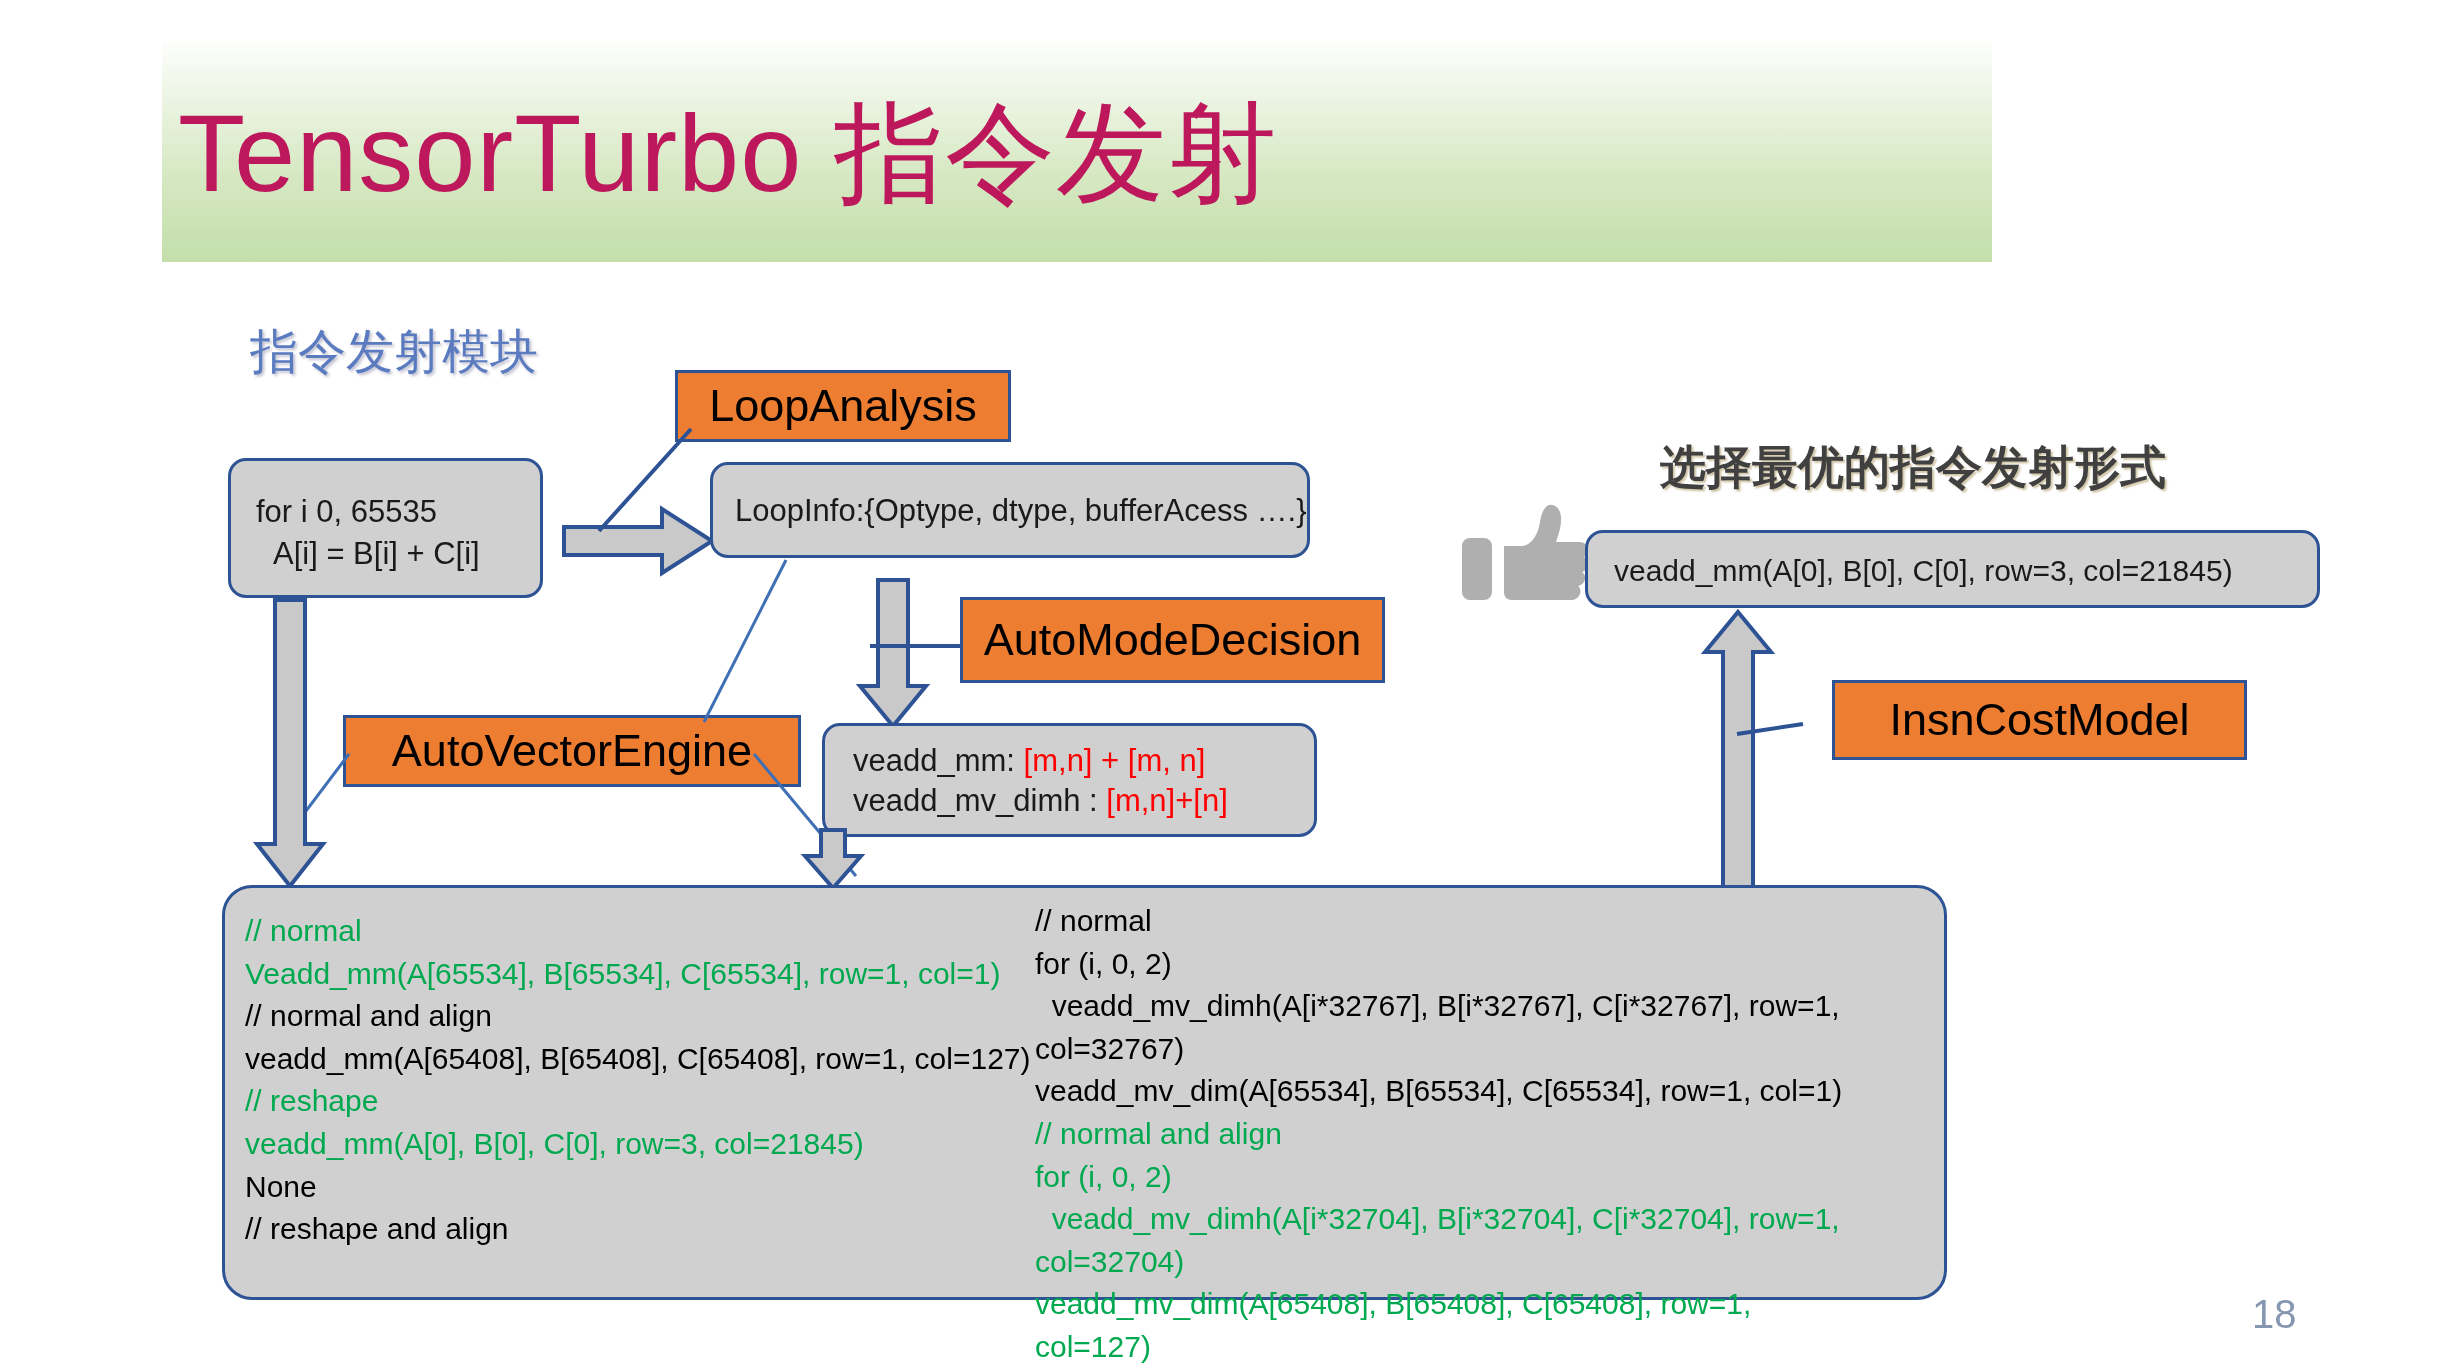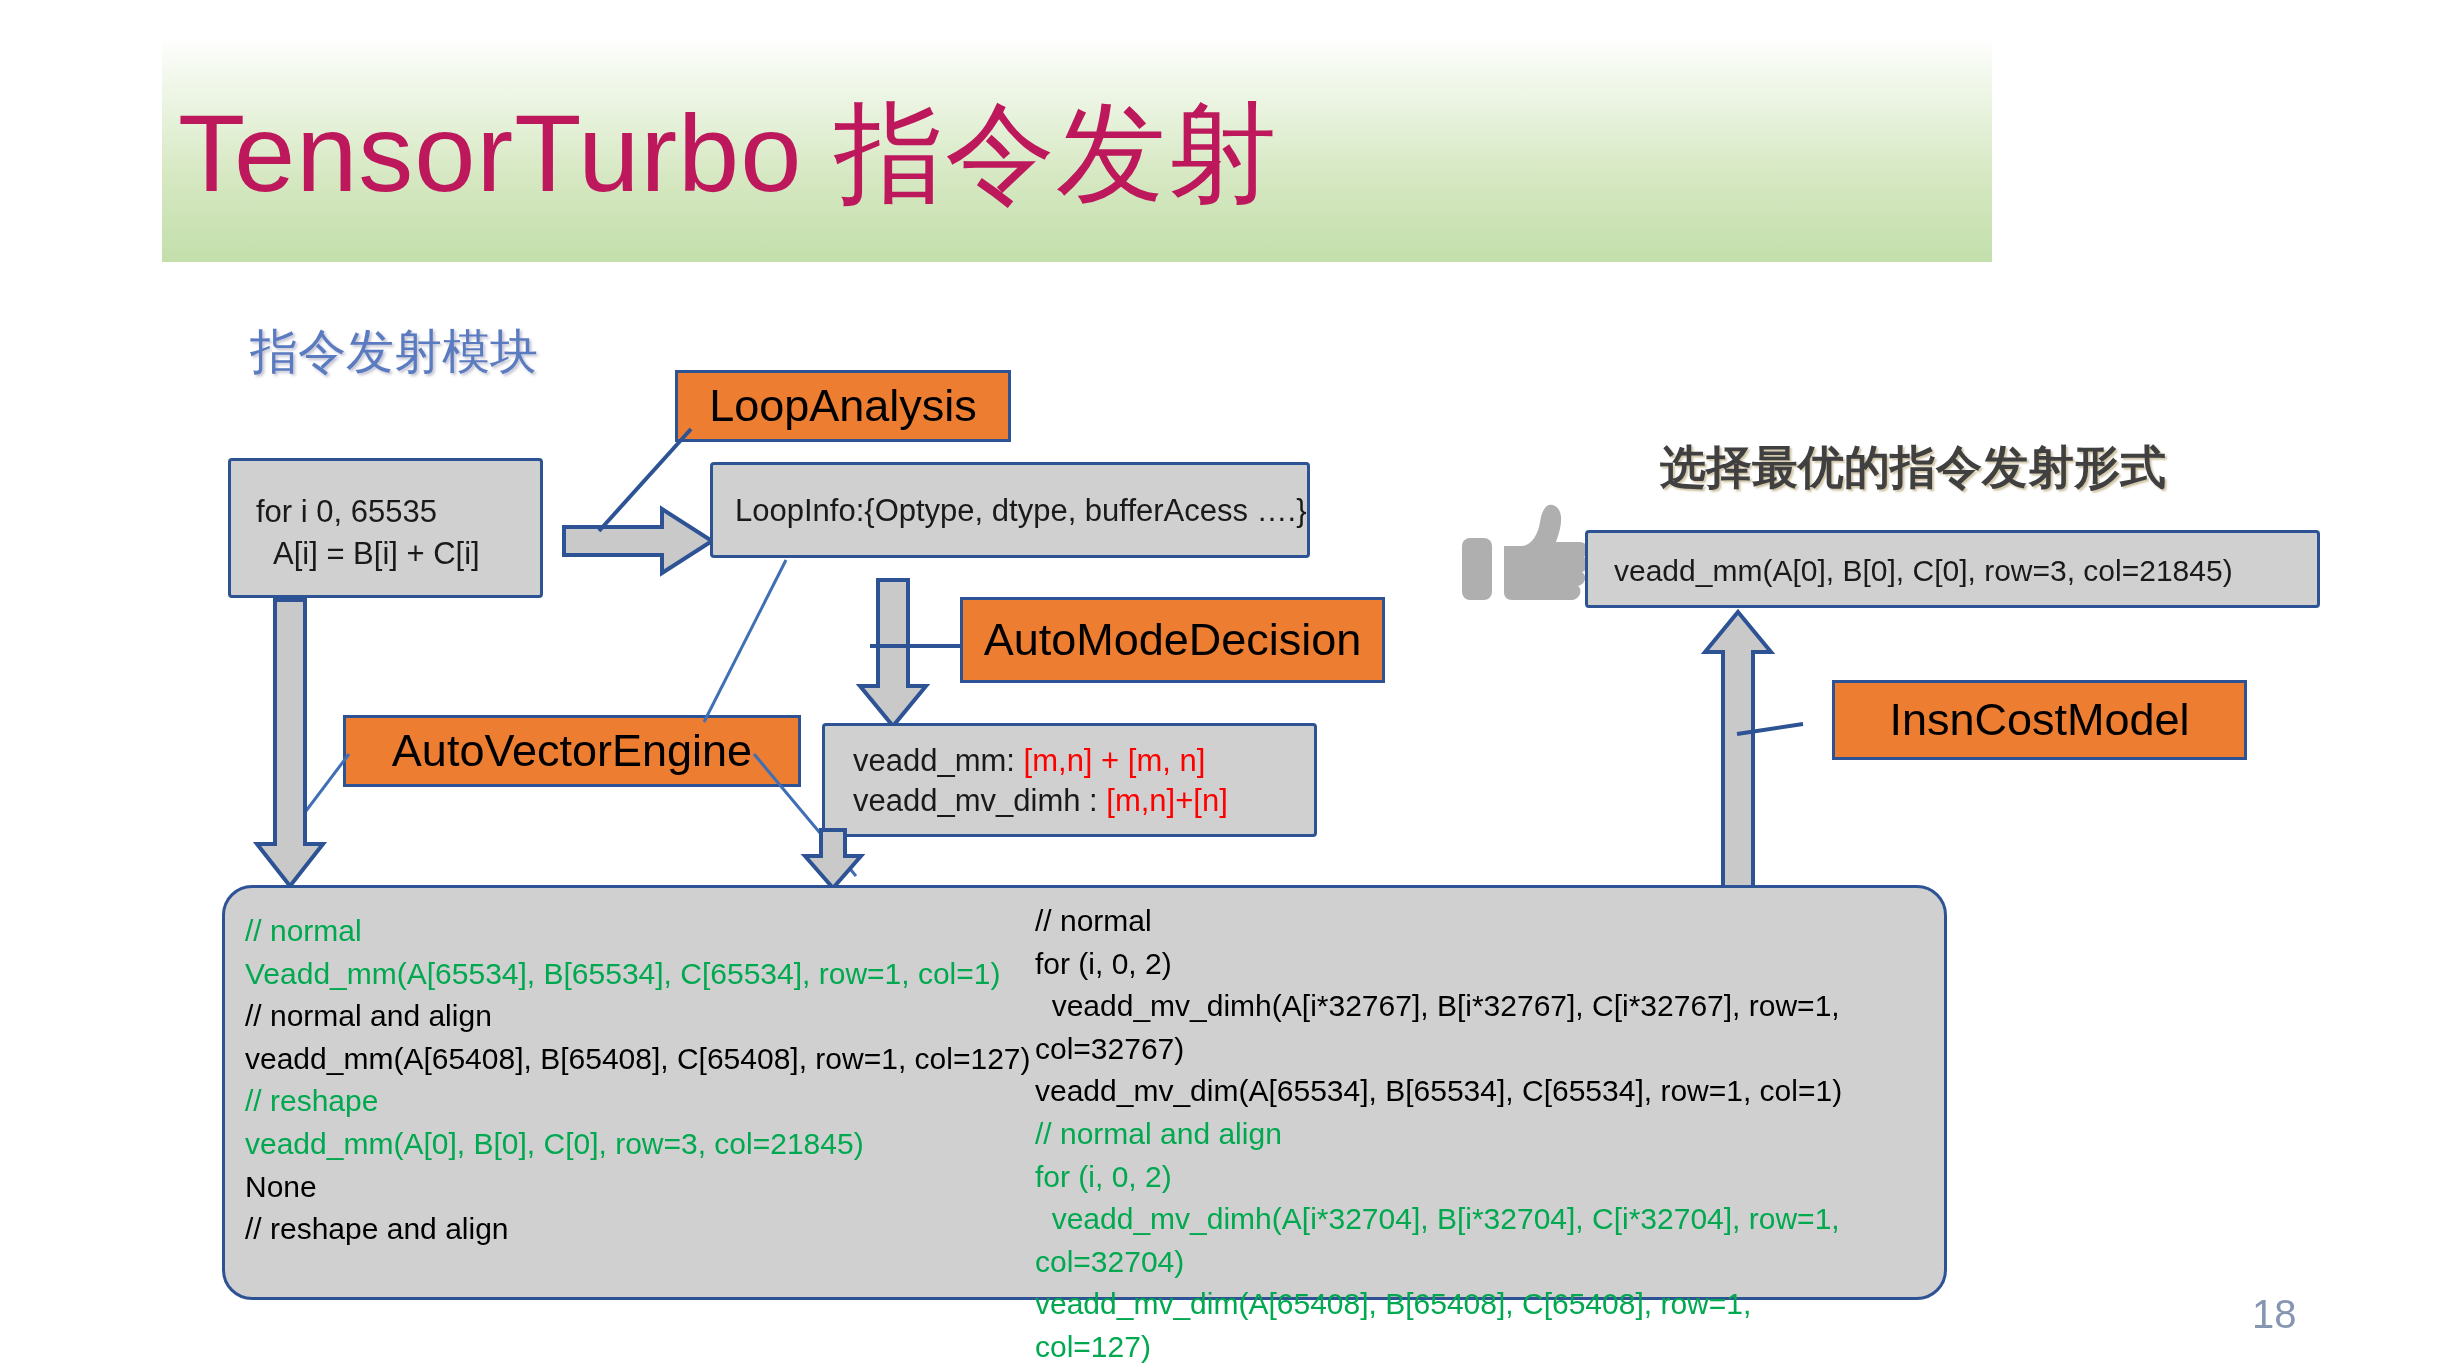--- a/index.html
+++ b/index.html
@@ -18,21 +18,21 @@
   }
 
   
   .orange-box{
     position:absolute;background:#ED7D31;border:3px solid #2E5395;
     color:#000000;display:flex;align-items:center;justify-content:center;
     font-size:45px;white-space:nowrap;box-sizing:border-box;
   }
   .grey-box{
     position:absolute;background:#D0D0D0;border:3px solid #2E5395;
-    border-radius:4px;box-sizing:border-box;color:#1a1a1a;
+    border-radius:18px;box-sizing:border-box;color:#1a1a1a;
   }
   .label-cn{position:absolute;white-space:nowrap;}
 
   
   .barrow{position:absolute;}
   .barrow svg{display:block;overflow:visible;}
 
   
   #code-box{
     position:absolute;left:222px;top:885px;width:1725px;height:415px;

